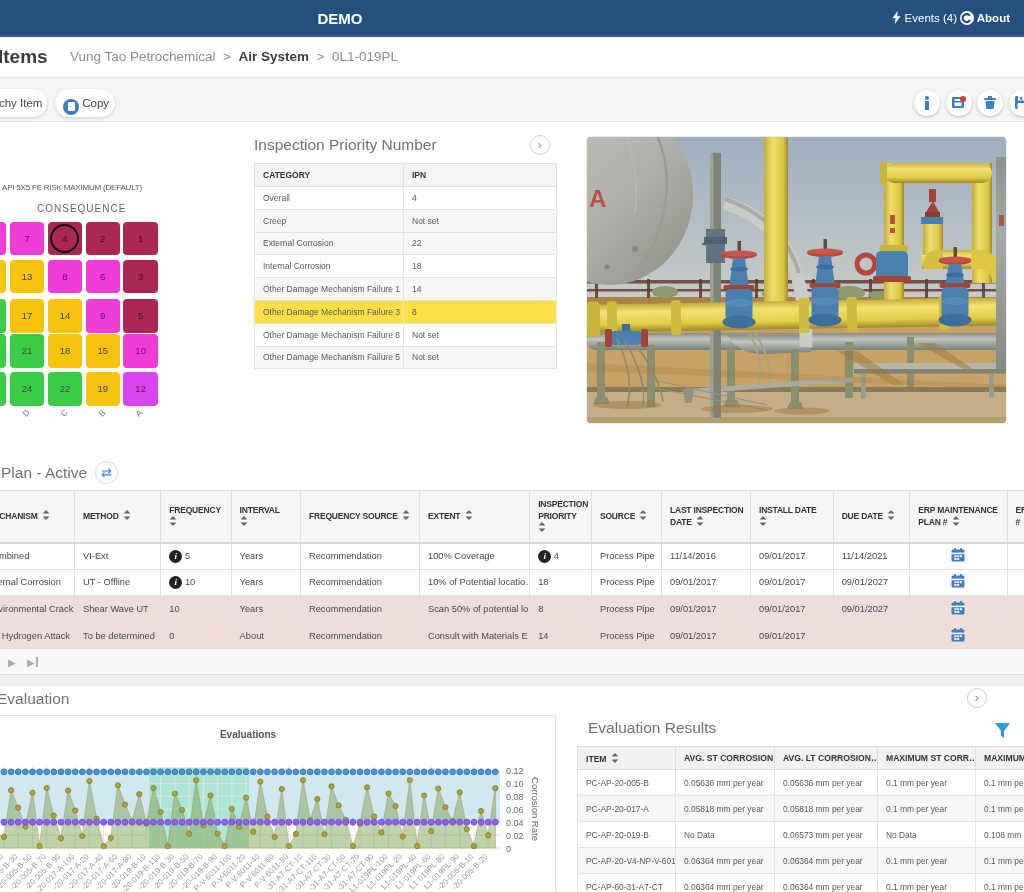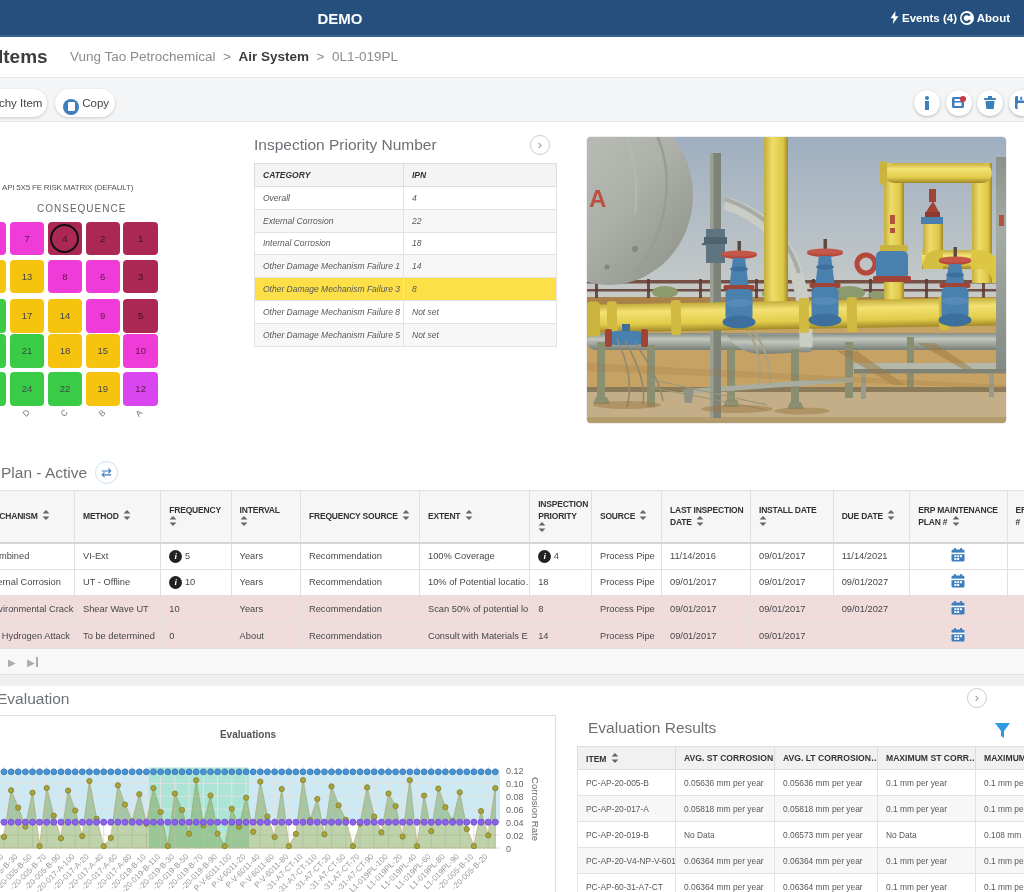--- a/index.html
+++ b/index.html
@@ -13,39 +13,39 @@
 #toolbar { position:absolute; left:0; top:78px; width:100%; height:44px; background:#f4f5f6; border-bottom:1px solid #e3e3e3; }
 .pill { position:absolute; top:11px; height:28px; background:#fff; border-radius:14px; box-shadow:0 1px 3px rgba(0,0,0,0.18); font-size:11.5px; color:#444; line-height:28px; white-space:nowrap; overflow:hidden; }
 .cbtn { position:absolute; top:90px; width:26px; height:26px; border-radius:50%; background:#fff; box-shadow:0 1px 3px rgba(0,0,0,0.25); text-align:center; }
 .mcell { position:absolute; width:34.5px; height:33.6px; border-radius:4px; font-size:9.5px; display:flex; align-items:center; justify-content:center; }
 .selring { position:absolute; width:29px; height:29px; border:2.5px solid #111; border-radius:50%; }
 .axl { position:absolute; font-size:8.5px; color:#777; transform:rotate(-45deg); }
 .htitle { position:absolute; font-size:15.5px; color:#6d7175; white-space:nowrap; }
 .circbtn { position:absolute; width:20px; height:20px; border-radius:50%; border:1.5px solid #ccc; color:#999; font-size:13px; text-align:center; line-height:17px; }
 table { border-collapse:collapse; table-layout:fixed; }
 td,th { white-space:nowrap; overflow:hidden; }
-#ipntbl { position:absolute; left:254px; top:163px; width:302px; font-size:8.5px; color:#55585c;font-style:italic; }
+#ipntbl { position:absolute; left:254px; top:163px; width:302px; font-size:8.5px; color:#55585c; }
 #ipntbl th { background:#f4f4f4; font-size:8.5px; color:#333; text-align:left; padding:0 8px; height:23px; border:1px solid #ddd; }
 #ipntbl td { padding:0 8px; height:22.8px; border:1px solid #e3e3e3; }
 #plantbl { position:absolute; left:-22px; top:490px; width:1125px; font-size:9.3px; color:#45484b; }
 #plantbl th { background:#f6f6f6; font-size:8.5px; letter-spacing:-0.2px; color:#333; text-align:left; vertical-align:middle; padding:2px 8px; height:52px; border:1px solid #e0e0e0; border-bottom:2px solid #d5d5d5; line-height:1.45; }
 #plantbl td { padding:0 8px; height:26.6px; border:1px solid #e4dede; }
 #evtbl { position:absolute; left:577px; top:746px; width:526px; font-size:8.4px; color:#55585c; }
 #evtbl th { background:#f1f1f1; font-size:8.6px; color:#333; text-align:left; padding:0 8px; height:23px; border:1px solid #ddd; }
 #evtbl td { padding:0 8px; height:26px; border:1px solid #e3e3e3; }
 .si { vertical-align:-1px; }
 .inf { display:inline-block; width:13px; height:13px; border-radius:50%; background:#222; color:#fff; font-size:9px; font-weight:bold; text-align:center; line-height:13px; font-family:"Liberation Serif",serif; font-style:italic; }
 #pgbar { position:absolute; left:0; top:649px; width:100%; height:26px; background:#f8f8f8; border-bottom:1px solid #e0e0e0; }
 #graystrip { position:absolute; left:0; top:675px; width:100%; height:11px; background:#efefef; }
 #chartcard { position:absolute; left:-60px; top:715px; width:616px; height:200px; background:#fff; border:1px solid #e0e0e0; }
 </style></head>
 <body>
 <div id="navbar">
   <div class="brand">DEMO</div>
-  <span style="position:absolute; right:67px; top:11px; color:#fff; font-size:11.5px; font-weight:bold; white-space:nowrap"><svg width="9" height="13" viewBox="0 0 9 13" style="vertical-align:-2px">
+  <span style="position:absolute; right:67px; top:11px; color:#fff; font-size:11.5px; font-weight:normal; white-space:nowrap"><svg width="9" height="13" viewBox="0 0 9 13" style="vertical-align:-2px">
         <path d="M5.5 0 L0.5 7.2 L3.6 7.2 L2.8 13 L8.5 5.2 L5.2 5.2 Z" fill="#fff"></path>
       </svg> Events (4)</span>
   <span style="position:absolute; right:14px; top:11px; color:#fff; font-size:11.5px; font-weight:bold; white-space:nowrap"><svg width="14" height="14" viewBox="0 0 14 14" style="vertical-align:-3px">
         <circle cx="7" cy="7" r="7" fill="#fff"></circle>
         <path d="M9.8 4.6 A4 4 0 1 0 10 9.2" stroke="#25507e" stroke-width="2.2" fill="none"></path>
       </svg> About</span>
 </div>
 <div id="crumbbar">
   <div class="items">Items</div>
   <div class="crumbs">Vung Tao Petrochemical &nbsp;&gt;&nbsp; <b>Air System</b> &nbsp;&gt;&nbsp; 0L1-019PL</div>
@@ -69,21 +69,21 @@
       <rect x="4" y="0" width="4" height="2" fill="#3d7ebf"></rect>
       <path d="M1.5 5 L10.5 5 L9.7 13 L2.3 13 Z" fill="#3d7ebf"></path>
     </svg></div>
 <div class="cbtn" style="left:1008.5px;"><svg width="13" height="13" viewBox="0 0 13 13" style="margin-top:6px">
       <path d="M0 1.5 Q0 0 1.5 0 L10 0 L13 3 L13 11.5 Q13 13 11.5 13 L1.5 13 Q0 13 0 11.5 Z" fill="#3d7ebf"></path>
       <rect x="3" y="0" width="6" height="4.5" fill="#fff"></rect>
       <rect x="5.2" y="0.8" width="2" height="3" fill="#3d7ebf"></rect>
       <rect x="2.5" y="7" width="8" height="6" rx="1" fill="#fff"></rect>
     </svg></div>
 
-<div class="abs" style="left:2px; top:183px; font-size:8px; color:#555; letter-spacing:-0.2px">API 5X5 FE RISK MATRIX (DEFAULT)</div>
+<div class="abs" style="left:2px; top:183px; font-size:8px; color:#555; letter-spacing:-0.2px">API 5X5 FE RISK MAXIMUM (DEFAULT)</div>
 <div class="abs" style="left:37px; top:203px; font-size:10px; color:#666; letter-spacing:1px">CONSEQUENCE</div>
 <div class="mcell" style="left:-28.4px;top:221.5px;background:#ef3cd8;color:#5c1740">11</div>
 <div class="mcell" style="left:9.8px;top:221.5px;background:#ef3cd8;color:#5c1740">7</div>
 <div class="mcell" style="left:47.7px;top:221.5px;background:#aa2853;color:#421026">4<span class="selring"></span></div>
 <div class="mcell" style="left:85.5px;top:221.5px;background:#aa2853;color:#421026">2</div>
 <div class="mcell" style="left:123.4px;top:221.5px;background:#aa2853;color:#421026">1</div>
 <div class="mcell" style="left:-28.4px;top:259.9px;background:#f6c40e;color:#41464b">16</div>
 <div class="mcell" style="left:9.8px;top:259.9px;background:#f6c40e;color:#41464b">13</div>
 <div class="mcell" style="left:47.7px;top:259.9px;background:#ef3cd8;color:#5c1740">8</div>
 <div class="mcell" style="left:85.5px;top:259.9px;background:#ef3cd8;color:#5c1740">6</div>
@@ -116,20 +116,24 @@
       <col style="width:153px">
     </colgroup>
 <tbody>
       <tr>
         <th>CATEGORY</th>
         <th>IPN</th>
       </tr>
       <tr style="background:#fff">
         <td>Overall</td>
         <td>4</td>
+      </tr>
+      <tr style="background:#f7f7f7">
+        <td>Creep</td>
+        <td>Not set</td>
       </tr>
       <tr style="background:#f7f7f7">
         <td>External Corrosion</td>
         <td>22</td>
       </tr>
       <tr style="background:#fff">
         <td>Internal Corrosion</td>
         <td>18</td>
       </tr>
       <tr style="background:#f7f7f7">

